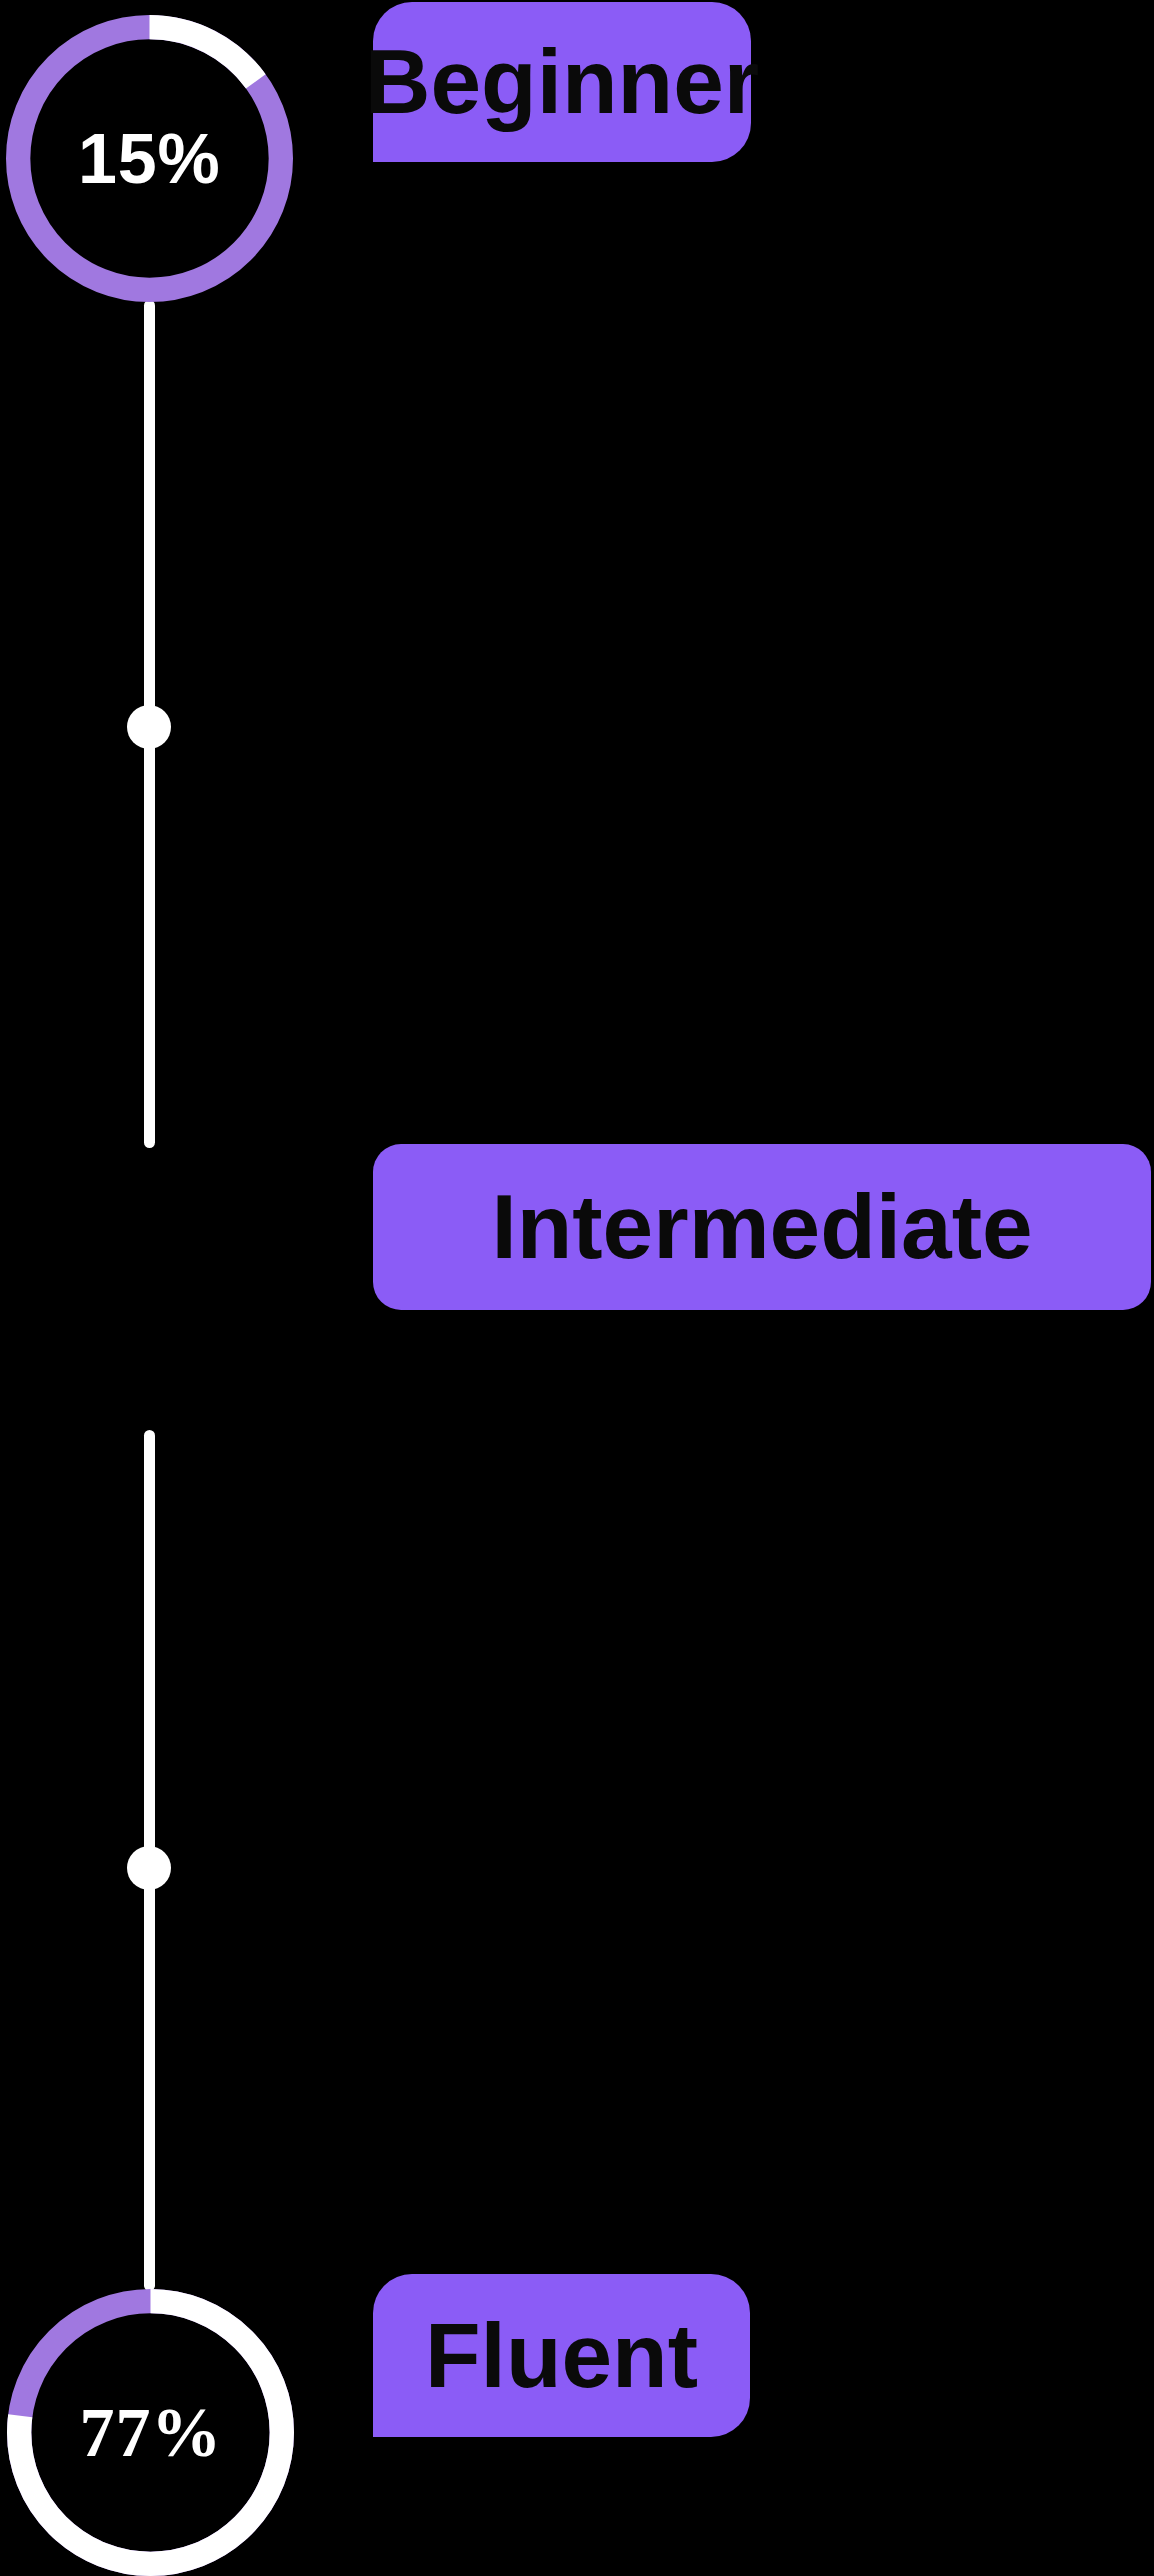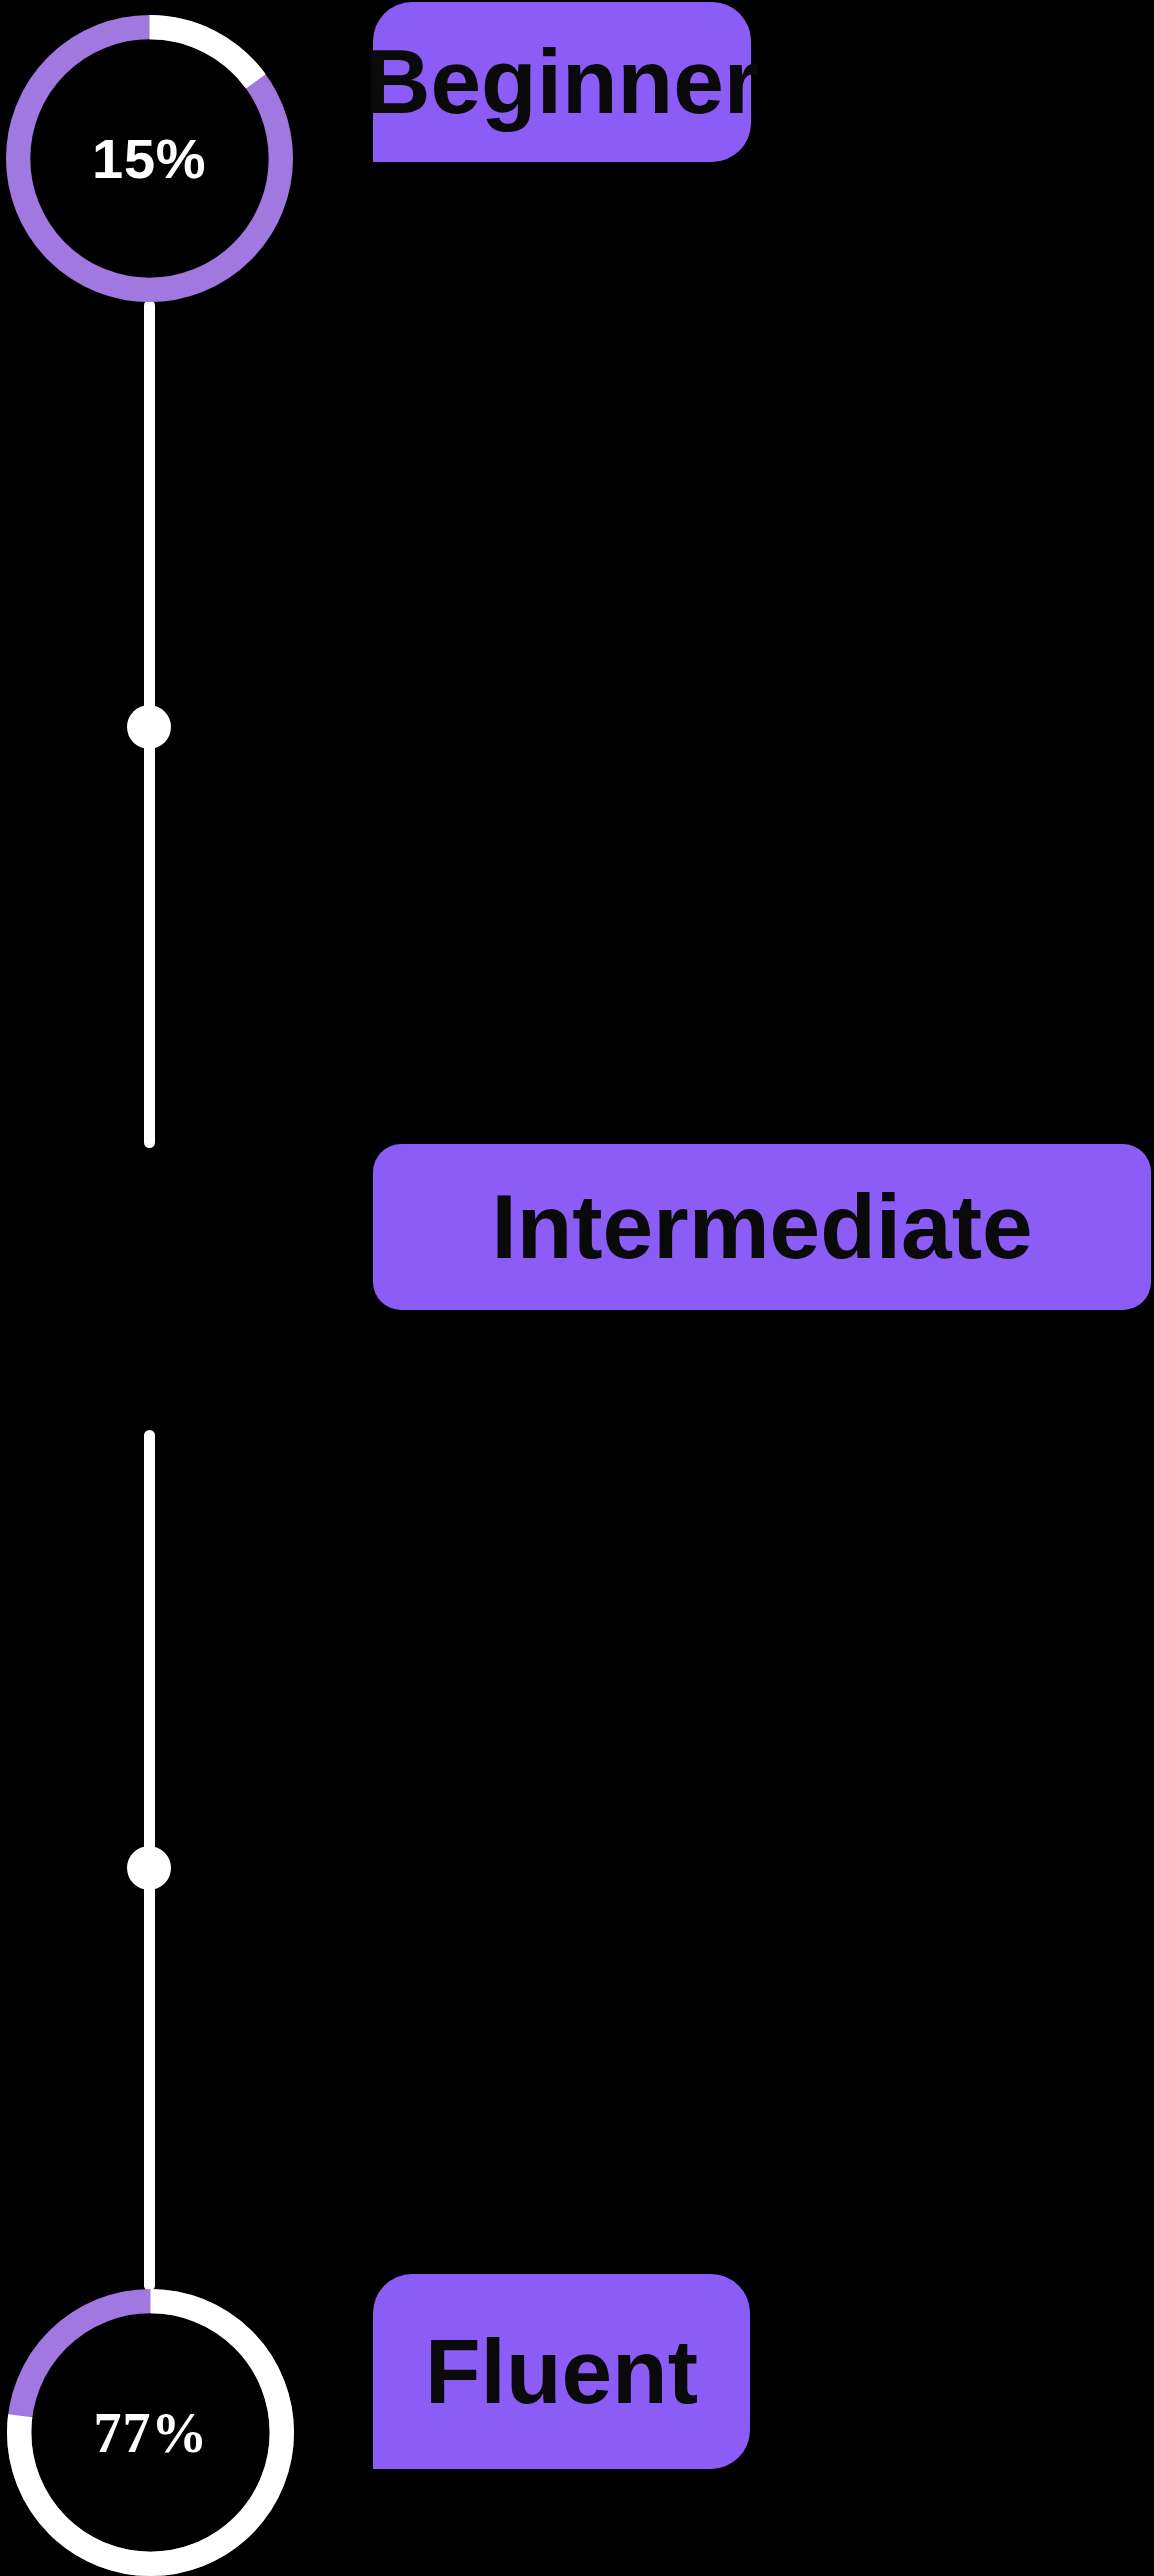--- a/index.html
+++ b/index.html
@@ -48,40 +48,40 @@
   .node-ring svg { display: block; width: 287px; height: 287px; }
   .pct-label {
     position: absolute;
     left: 0; top: 0;
     width: 287px;
     height: 287px;
     display: flex;
     align-items: center;
     justify-content: center;
     color: #ffffff;
-    font-size: 56px;
+    font-size: 70px;
     font-weight: 600;
     letter-spacing: 0.8px;
   }
   .bubble {
     position: absolute;
     background: #8b5cf6;
     border-radius: 39px;
     border-bottom-left-radius: 0;
     display: flex;
     align-items: center;
     justify-content: center;
     color: #0a0a0a;
     font-size: 91px;
     font-weight: 700;
     letter-spacing: 0px;
   }
   .bubble.b1 { left: 373px; top: 2.4px;    width: 378px; height: 160px; }
   .bubble.b2 { left: 373px; top: 1144px; width: 778px; height: 166px; border-radius: 28px; }
-  .bubble.b3 { left: 373px; top: 2274px; width: 377px; height: 195px; text-align: center; }
+  .bubble.b3 { left: 373px; top: 2274px; width: 377px; height: 163px; text-align: center; }
 </style>
 </head>
 <body>
 
 <div class="stage">
 
   <div class="connector seg1"></div>
   <div class="connector seg2"></div>
 
   <div class="mid-dot d1"></div>

